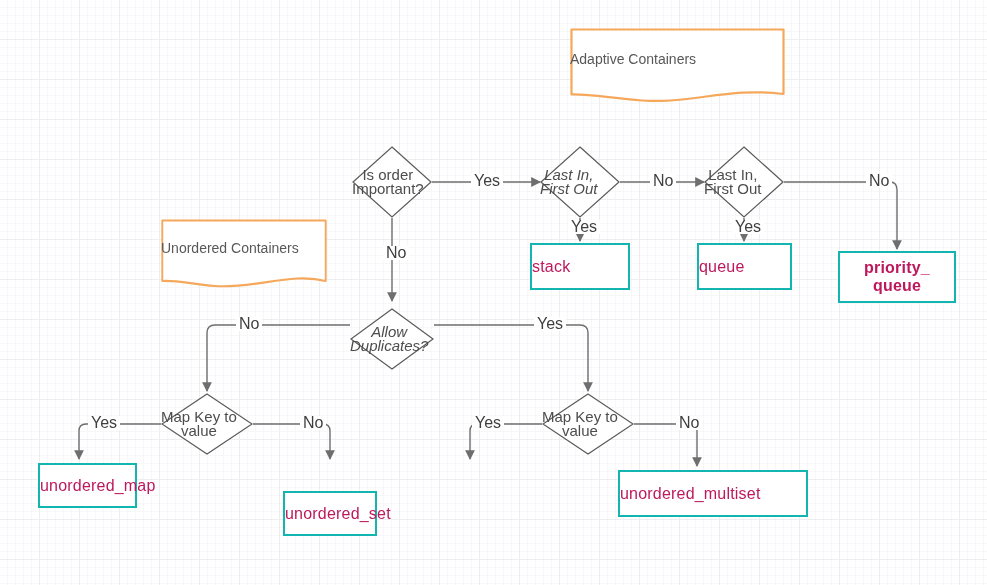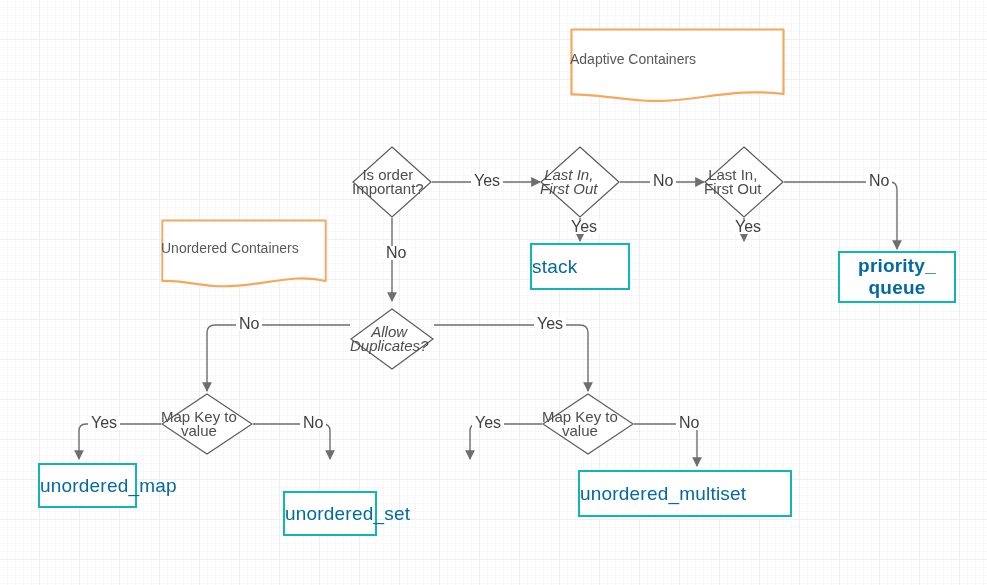--- a/index.html
+++ b/index.html
@@ -41,22 +41,22 @@
     align-items: center;
     justify-content: flex-start;
     text-align: center;
     color: #4a4a4a;
   }
 
   
   .term {
     background: #ffffff;
     border: 2px solid #13b5b1;
-    font-size: 19px;
-    color: #0369a1;
+    font-size: 16px;
+    color: #be185d;
     letter-spacing: .2px;
   }
 
   
   .diamond {
     background: transparent;
   }
   .diamond .dshape {
     position: absolute;
     left: 0; top: 0;
@@ -197,35 +197,38 @@
       <polygon points="46,1 91,31 46,61 1,31" fill="#ffffff" stroke="#5a5a5a" stroke-width="1.2"></polygon>
     </svg>
     <span class="dlabel">Map Key to
 value</span>
   </div>
 
   <div class="node term" style="left:530px; top:243px; width:100px; height:47px;">
     <span>stack</span>
   </div>
 
+  <div class="node term" style="left:697px; top:243px; width:95px; height:47px;">
+    <span>queue</span>
+  </div>
 
   <div class="node term" style="left:838px; top:251px; width:118px; height:52px;font-weight:bold;">
     <span>priority_ queue</span>
   </div>
 
   <div class="node term" style="left:30px; top:463px; width:99px; height:45px;margin-left:8px;">
     <span>unordered_map</span>
   </div>
 
   <div class="node term" style="left:283px; top:463px; width:94px; height:45px;margin-top:28px;">
     <span>unordered_set</span>
   </div>
 
 
-  <div class="node term" style="left:578px; top:470px; width:214px; height:47px;">
+  <div class="node term" style="left:618px; top:470px; width:190px; height:47px;">
     <span>unordered_multiset</span>
   </div>
 
   <span class="elabel" style="left:471px; top:174px;">Yes</span>
   <span class="elabel" style="left:383px; top:246px;">No</span>
   <span class="elabel" style="left:650px; top:174px;">No</span>
   <span class="elabel" style="left:568px; top:220px;">Yes</span>
   <span class="elabel" style="left:732px; top:220px;">Yes</span>
   <span class="elabel" style="left:866px; top:174px;">No</span>
   <span class="elabel" style="left:236px; top:317px;">No</span>

